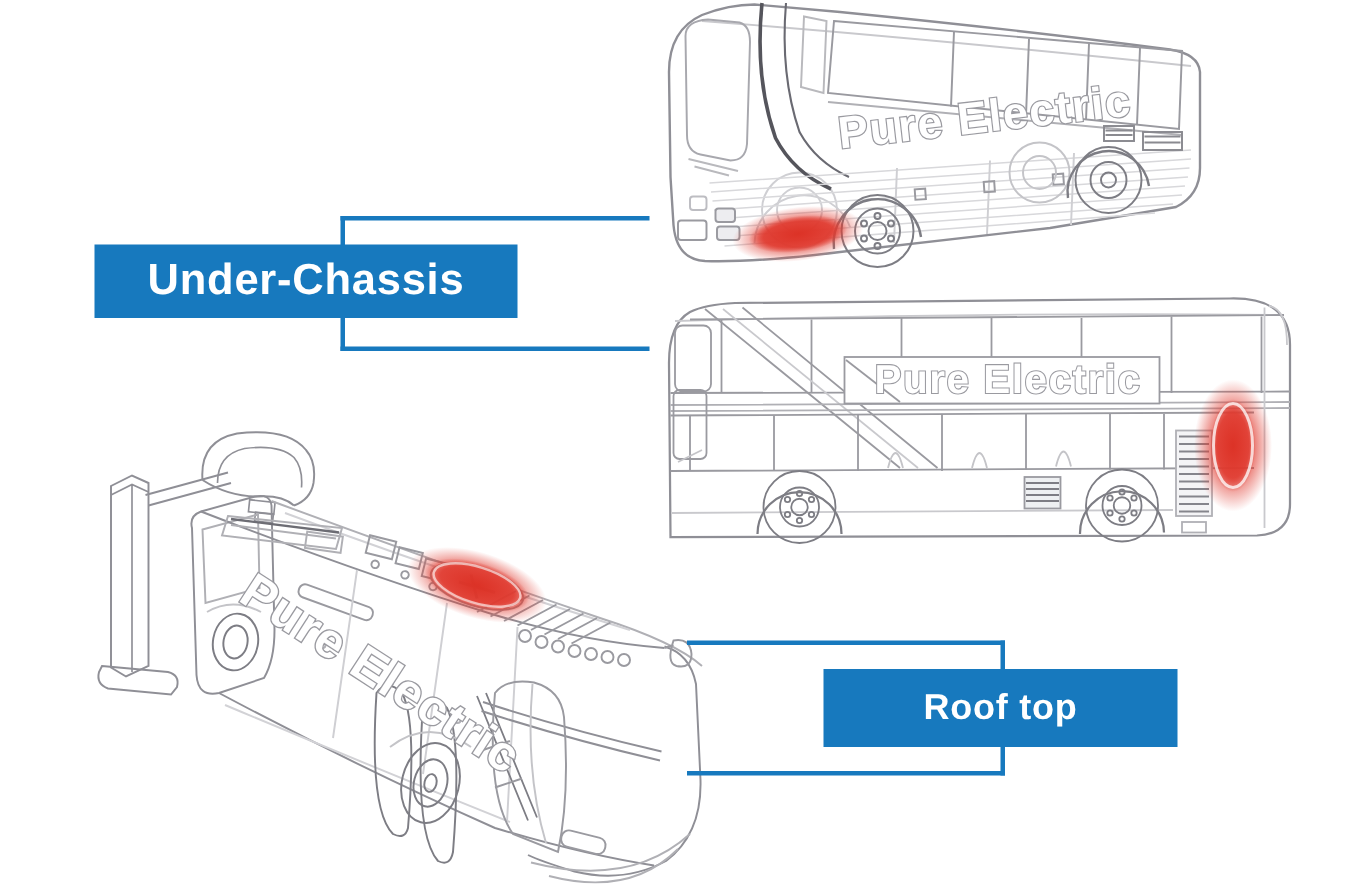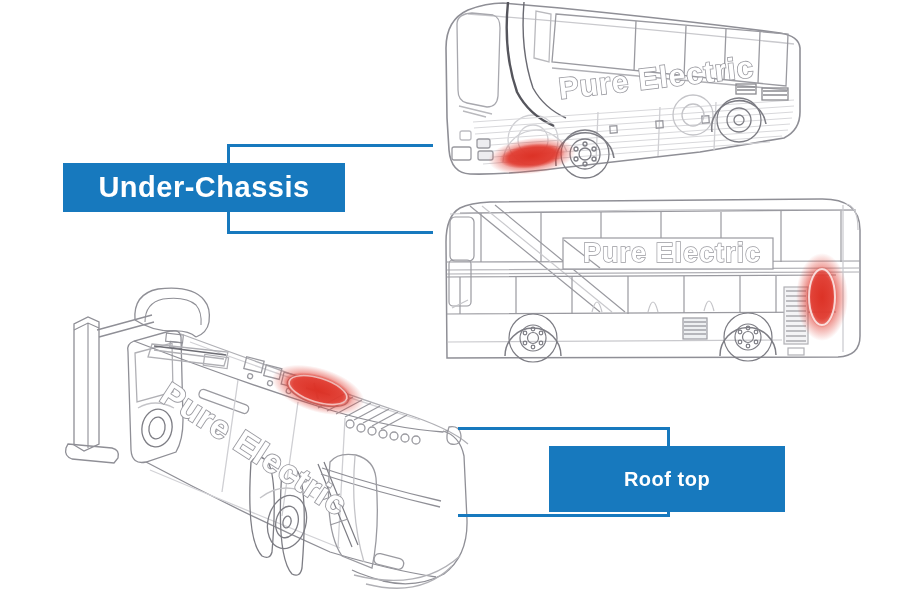--- a/index.html
+++ b/index.html
@@ -13,21 +13,21 @@
   #bracket-uc{left:227px;top:144px;width:206px;height:90px;
     border-top-width:3px;border-bottom-width:3px;border-left-width:3px;}
   #bracket-rt{left:458px;top:427px;width:212px;height:90px;
     border-top-width:3px;border-bottom-width:3px;border-right-width:3px;}
   .tag{
     position:absolute;background:var(--accent-blue,#1779BE);color:#fff;
     font-weight:bold;display:flex;align-items:center;justify-content:center;
     letter-spacing:.5px;
   }
   #tag-uc{left:63px;top:163px;width:282px;height:49px;font-size:29px;}
-  #tag-rt{left:549px;top:446px;width:236px;height:66px;font-size:20px;}
+  #tag-rt{left:549px;top:446px;width:236px;height:52px;font-size:24px;}
   text.brand{
     font-family:"Liberation Sans",sans-serif;font-weight:bold;
     fill:#ffffff;stroke:#9a9aa0;paint-order:stroke fill;letter-spacing:1px;
   }
 </style>
 </head>
 <body>
 
 <div id="stage">
 

